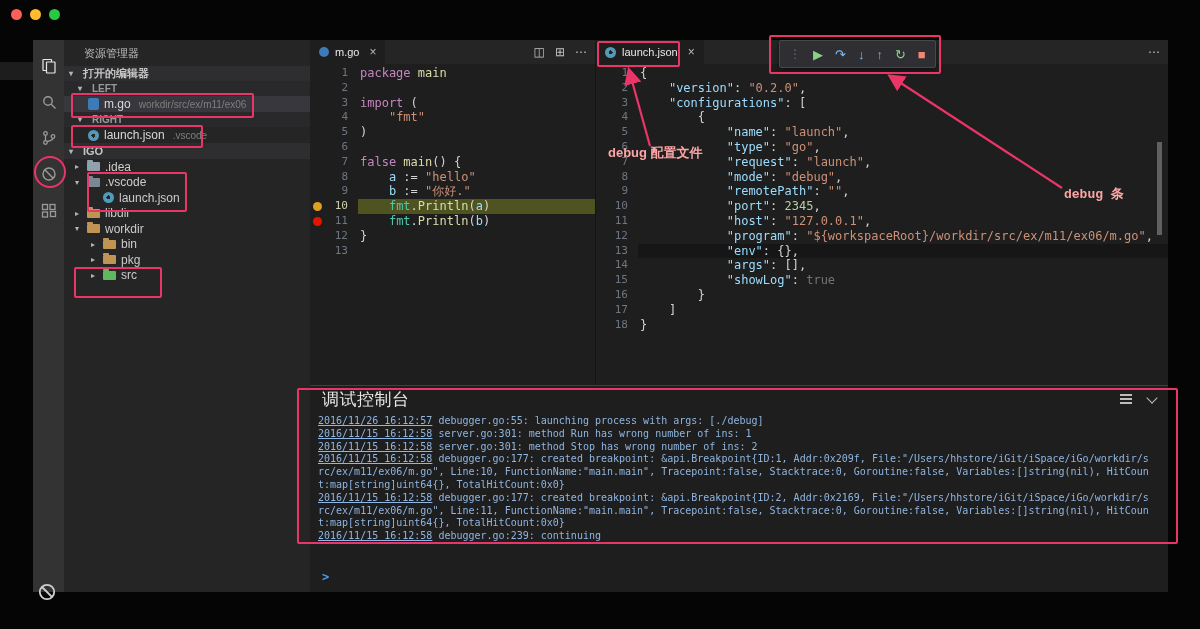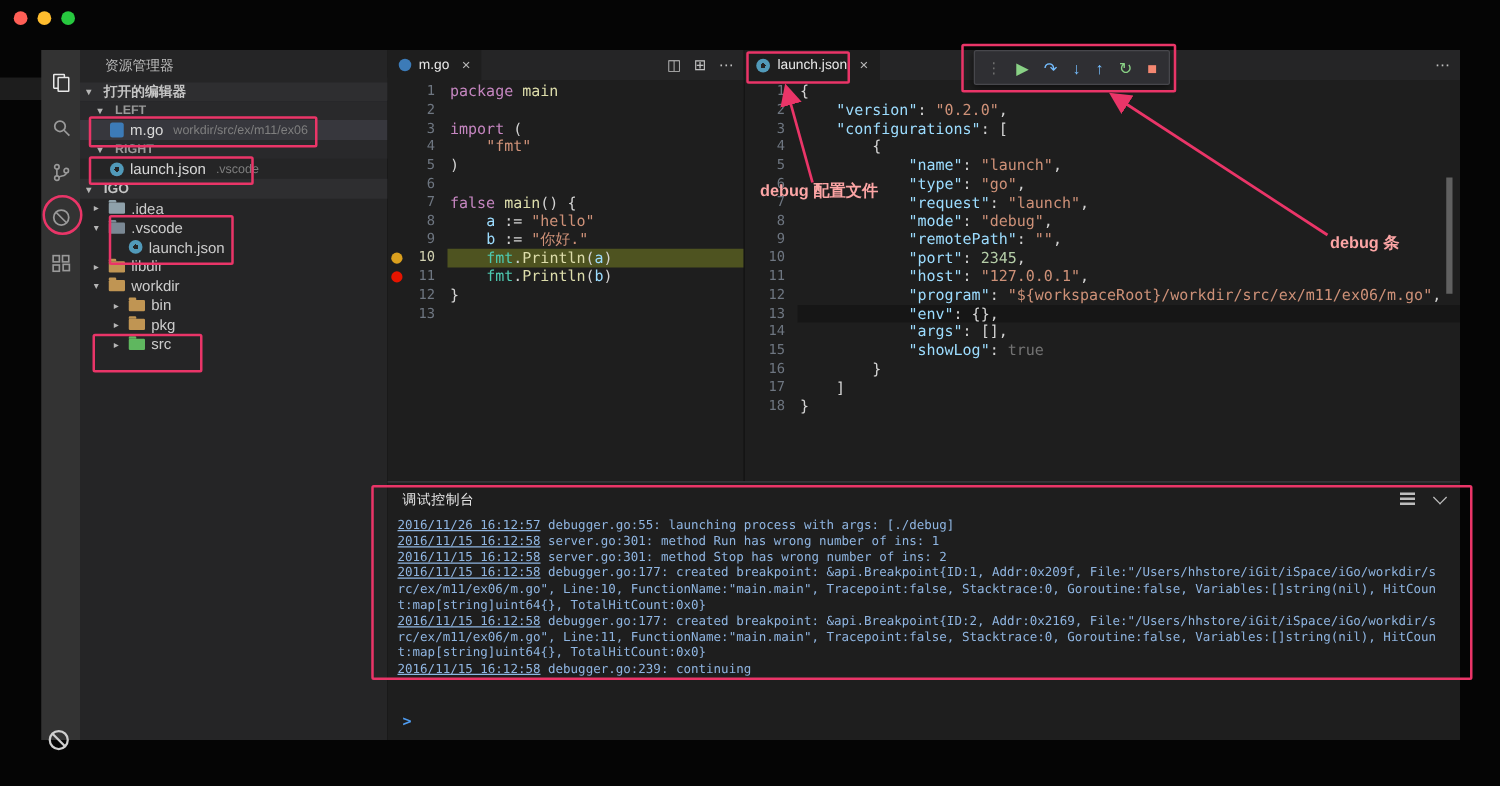--- a/index.html
+++ b/index.html
@@ -65,21 +65,21 @@
   
   .dbgbar{position:absolute;left:779px;top:40px;height:26px;background:#2f2f33;border:1px solid #47474c;
           border-radius:2px;display:flex;align-items:center;padding:0 9px;gap:12px;
           box-shadow:0 2px 7px rgba(0,0,0,.55);}
   .grip{color:#6d6d6d;font-size:12px;cursor:grab;}
   .dbtn{font-size:13px;cursor:pointer;line-height:1;}
   
   .panel{position:absolute;left:310px;top:385px;width:858px;height:207px;background:#1e1e1e;
          border-top:1px solid #3f3f46;box-sizing:border-box;}
   .panel-hdr{height:26px;display:flex;align-items:center;padding:0 12px;}
-  .panel-title{font-size:11px;color:#e7e7e7;letter-spacing:.5px;}
+  .panel-title{font-size:17px;color:#e7e7e7;letter-spacing:.5px;}
   .panel-actions{margin-left:auto;display:flex;align-items:center;gap:16px;}
   .bars{width:12px;height:2px;background:#bdbdbd;box-shadow:0 -4px 0 #bdbdbd,0 4px 0 #bdbdbd;cursor:pointer;}
   .chev{width:7px;height:7px;border-right:1.6px solid #bdbdbd;border-bottom:1.6px solid #bdbdbd;
         transform:rotate(45deg);margin-top:-3px;cursor:pointer;}
   .console{padding:3px 8px;font-family:"DejaVu Sans Mono",monospace;font-size:10px;line-height:12.8px;
            color:#8fb5e1;width:848px;box-sizing:border-box;}
   .cline{white-space:pre-wrap;word-break:break-all;}
   .ts{text-decoration:underline;}
   .prompt-row{position:absolute;left:12px;bottom:8px;color:#4f9cf0;font-weight:bold;font-size:12px;
               font-family:"DejaVu Sans Mono",monospace;}
@@ -452,21 +452,21 @@
     <defs>
       <marker id="ah" markerWidth="9" markerHeight="9" refX="6.5" refY="4" orient="auto">
         <path d="M0,0 L8,4 L0,8 z" fill="#ea3568"></path>
       </marker>
     </defs>
     <line x1="650" y1="146" x2="629" y2="70" stroke="#ea3568" stroke-width="2.2" marker-end="url(#ah)"></line>
     <line x1="1062" y1="188" x2="890" y2="76" stroke="#ea3568" stroke-width="2.2" marker-end="url(#ah)"></line>
   </svg>
 
   <div class="pinklabel" style="left:608px;top:144px;">debug 配置文件</div>
-  <div class="pinklabel" style="left:1064px;top:185px;">debug 条</div>
+  <div class="pinklabel" style="left:1064px;top:185px;font-family:Liberation Mono, monospace;">debug 条</div>
 
   <div class="nosign">
     <svg width="20" height="20" viewBox="0 0 20 20" fill="none" stroke="#cfcfcf" stroke-width="1.8">
       <circle cx="10" cy="10" r="7.2"></circle>
         <line x1="5" y1="5" x2="15" y2="15"></line>
     </svg>
   </div>
 
 </div>
 

